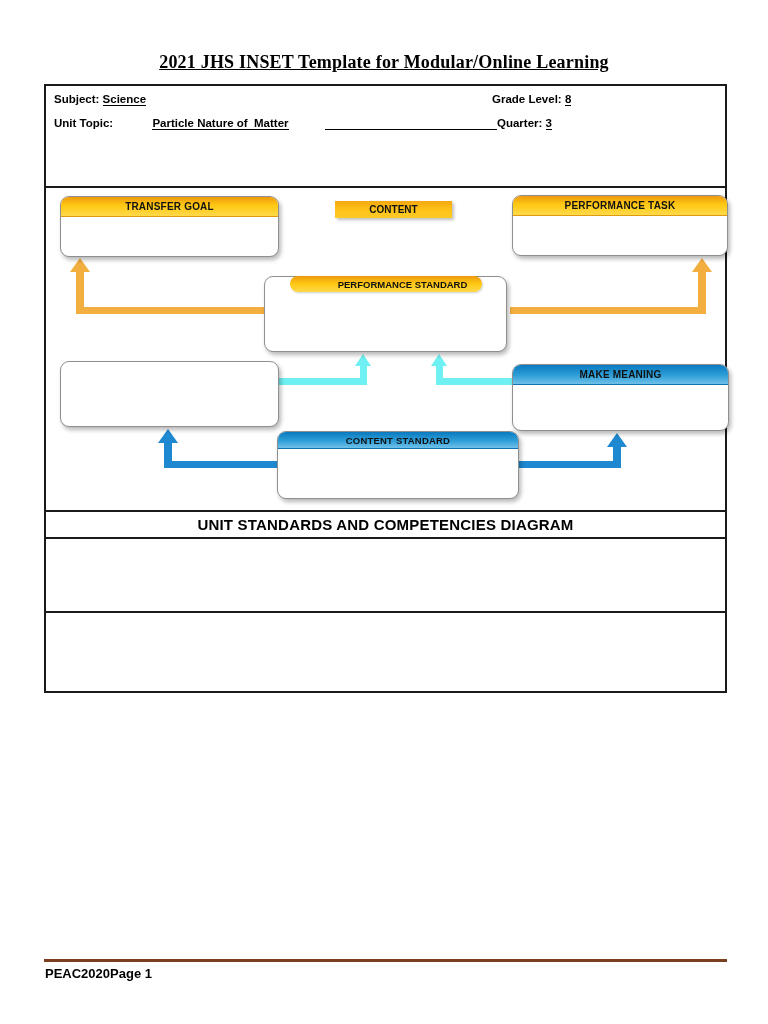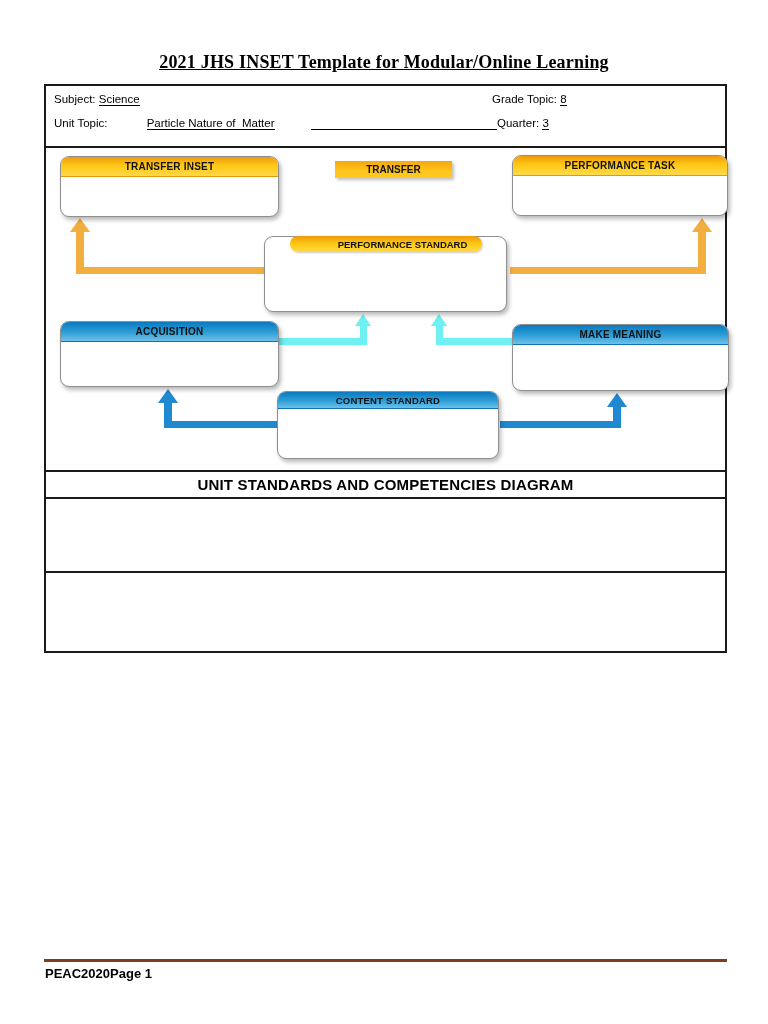--- a/index.html
+++ b/index.html
@@ -6,21 +6,21 @@
   html,body { width:768px; height:1024px; background:#ffffff; font-family:"Liberation Sans", sans-serif; }
   .page { position:relative; width:768px; height:1024px; background:#fff; overflow:hidden; }
 
   .doc-title { position:absolute; top:52px; left:0; width:768px; text-align:center;
     font-family:"Liberation Serif", serif; font-weight:bold; font-size:18px; color:#000;
     text-decoration:underline; letter-spacing:.2px; }
 
   .sheet-table { position:absolute; left:44px; top:84px; width:683px; border:2px solid #1a1a1a; background:#fff; }
   .row { position:relative; width:100%; }
   .row + .row { border-top:2px solid #1a1a1a; }
-  .row-info { height:60px; font-size:11.5px; font-weight:normal; color:#000; }
+  .row-info { height:100px; font-size:11.5px; font-weight:bold; color:#000; }
   .row-diagram { height:324px; }
   .row-heading { height:27px; display:flex; align-items:center; justify-content:center; }
   .row-blank1 { height:74px; }
   .row-blank2 { height:80px; }
 
   .info-line1-left { position:absolute; left:8px; top:7px; white-space:pre; }
   .info-grade { position:absolute; left:446px; top:7px; white-space:pre; }
   .info-line2 { position:absolute; left:8px; top:31px; width:443px; display:flex; white-space:pre;gap:36px; }
   .info-quarter { position:absolute; left:451px; top:31px; white-space:pre; }
   .u { border-bottom:1.2px solid #000; }
@@ -33,21 +33,21 @@
     box-shadow:2px 3px 4px rgba(0,0,0,.28); }
   .node-header { height:20px; border-radius:8px 8px 0 0; display:flex; align-items:center; justify-content:center;
     font-weight:bold; font-size:10px; color:#111; letter-spacing:.2px; }
   .hdr-gold { background:linear-gradient(180deg,#ee9a0d 0%,#ffc913 45%,#ffd94a 100%); border-bottom:1px solid #e09a10; }
   .hdr-blue { background:linear-gradient(180deg,#0a79bf 0%,#2f9fd8 55%,#6fc0e8 100%); border-bottom:1px solid #1173b1; }
 
   .n-transfer-goal { left:14px; top:8px; width:219px; height:61px; }
   .n-performance-task { left:466px; top:7px; width:216px; height:61px; }
   .n-acquisition { left:14px; top:173px; width:219px; height:66px; }
   .n-make-meaning { left:466px; top:176px; width:217px; height:67px; }
-  .n-content-standard { left:231px; top:243px; width:222px; height:68px; }
+  .n-content-standard { left:231px; top:243px; width:242px; height:68px; }
   .n-content-standard .node-header { height:17px; font-size:9.5px; }
 
   .n-performance-standard { left:218px; top:88px; width:243px; height:76px; }
   .pill-header { position:absolute; top:-1px; left:50%; transform:translateX(-50%); width:192px; height:16px;
     border-radius:8px; background:linear-gradient(180deg,#ee9a0d 0%,#ffc913 50%,#ffd94a 100%);
     display:flex; align-items:center; justify-content:center; font-weight:bold; font-size:9.5px; color:#111;
     box-shadow:1px 1px 2px rgba(0,0,0,.2);padding-left:34px; }
 
   .banner { position:absolute; left:289px; top:13px; width:117px; height:17px;
     background:linear-gradient(180deg,#f4a80f 0%,#ffc51a 60%,#fdc927 100%);
@@ -71,28 +71,28 @@
 <body>
 
 <div class="page">
 
   <div class="doc-title">2021 JHS INSET Template for Modular/Online Learning</div>
 
   <div class="sheet-table">
 
     <div class="row row-info">
       <div class="info-line1-left"><span>Subject: </span><span class="u">Science</span></div>
-      <div class="info-grade"><span>Grade Topic: </span><span class="u">8</span></div>
+      <div class="info-grade"><span>Grade Level: </span><span class="u">8</span></div>
       <div class="info-line2"><span>Unit Topic: </span><span class="u">Particle Nature of  Matter</span><span class="fill-line"></span></div>
       <div class="info-quarter"><span>Quarter: </span><span class="u">3</span></div>
     </div>
 
     <div class="row row-diagram">
 
-      <div class="banner">TRANSFER</div>
+      <div class="banner">CONTENT</div>
 
       <div class="head head-orange" style="left:24px; top:70px;"></div>
       <div class="seg orange" style="left:30px; top:83px; width:8px; height:43px;"></div>
       <div class="seg orange" style="left:30px; top:119px; width:188px; height:7px;"></div>
 
       <div class="head head-orange" style="left:646px; top:70px;"></div>
       <div class="seg orange" style="left:652px; top:83px; width:8px; height:43px;"></div>
       <div class="seg orange" style="left:464px; top:119px; width:196px; height:7px;"></div>
 
       <div class="seg cyan" style="left:233px; top:190px; width:88px; height:7px;"></div>
@@ -105,36 +105,35 @@
 
       <div class="seg blue" style="left:122px; top:273px; width:109px; height:7px;"></div>
       <div class="seg blue" style="left:118px; top:254px; width:8px; height:26px;"></div>
       <div class="head head-blue" style="left:112px; top:241px;"></div>
 
       <div class="seg blue" style="left:454px; top:273px; width:121px; height:7px;"></div>
       <div class="seg blue" style="left:567px; top:258px; width:8px; height:22px;"></div>
       <div class="head head-blue" style="left:561px; top:245px;"></div>
 
       <div class="node n-transfer-goal">
-        <div class="node-header hdr-gold">TRANSFER INSET</div>
+        <div class="node-header hdr-gold">TRANSFER GOAL</div>
         <div style="height:40px;"></div>
       </div>
 
       <div class="node n-performance-task">
         <div class="node-header hdr-gold">PERFORMANCE TASK</div>
         <div style="height:40px;"></div>
       </div>
 
       <div class="node n-performance-standard">
         <div class="pill-header">PERFORMANCE STANDARD</div>
         <div style="height:100%;"></div>
       </div>
 
       <div class="node n-acquisition">
-        <div class="node-header hdr-blue">ACQUISITION</div>
         <div style="height:44px;"></div>
       </div>
 
       <div class="node n-make-meaning">
         <div class="node-header hdr-blue">MAKE MEANING</div>
         <div style="height:45px;"></div>
       </div>
 
       <div class="node n-content-standard">
         <div class="node-header hdr-blue">CONTENT STANDARD</div>

